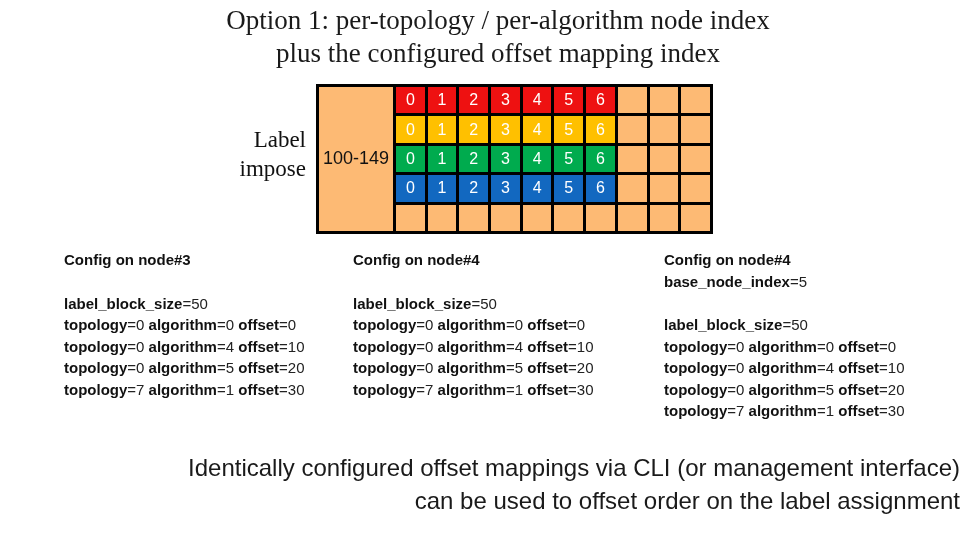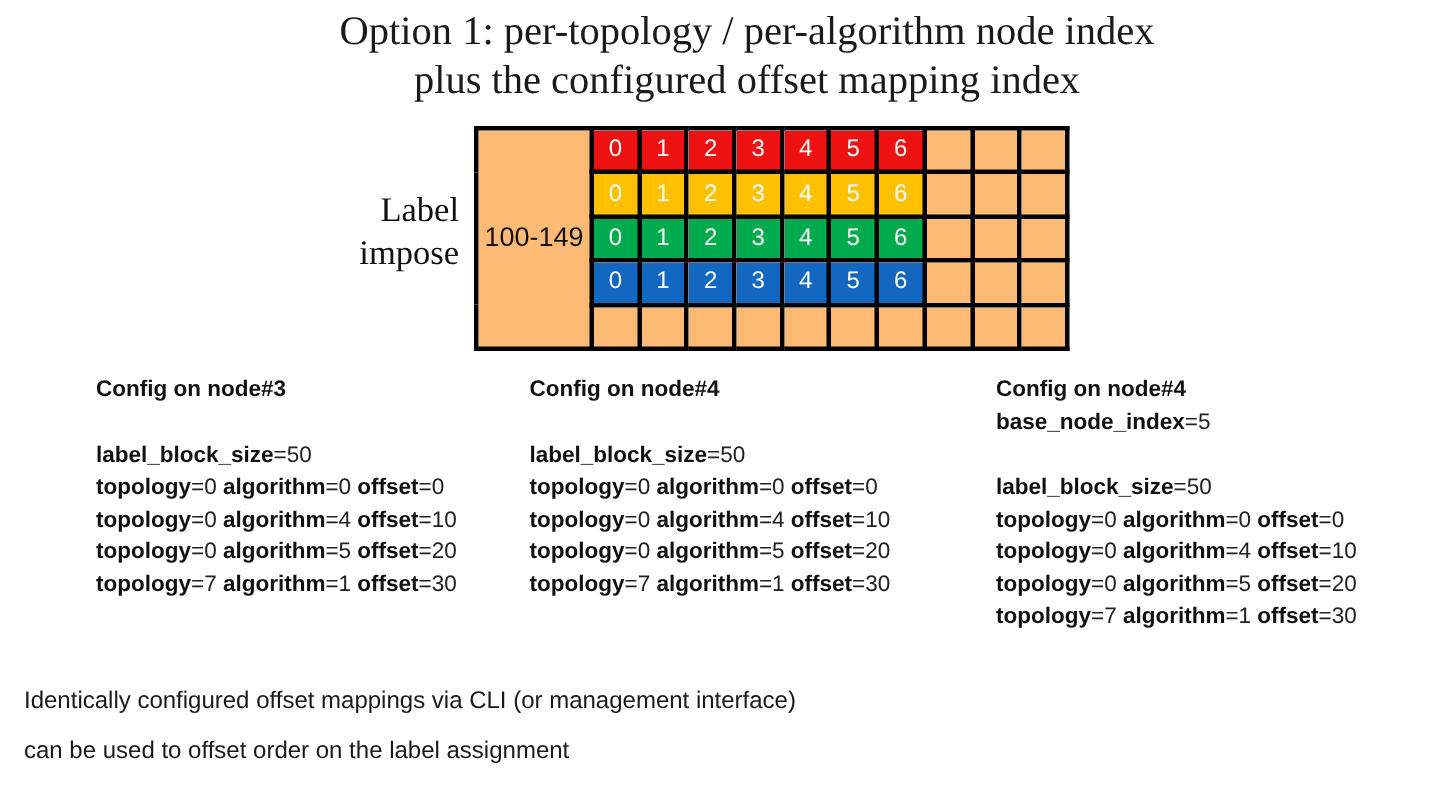--- a/index.html
+++ b/index.html
@@ -29,22 +29,22 @@
   .config-block{
     position:absolute;top:249px;width:300px;
     font-size:15px;line-height:21.5px;font-weight:700;color:#111;
   }
   #config-1{left:64px;}
   #config-2{left:353px;}
   #config-3{left:664px;}
   .cfg-gap{height:22px;}
   .val{font-weight:400;color:#222;}
   .footer{
-    position:absolute;left:16px;top:452px;width:944px;text-align:left;
-    font-size:16px;line-height:32.5px;color:#1a1a1a;
+    position:absolute;left:16px;top:452px;width:944px;text-align:right;
+    font-size:24px;line-height:32.5px;color:#1a1a1a;
   }
 </style>
 </head>
 <body>
 
 <div class="title">
   <div>Option 1: per-topology / per-algorithm node index</div>
   <div>plus the configured offset mapping index</div>
 </div>
 

